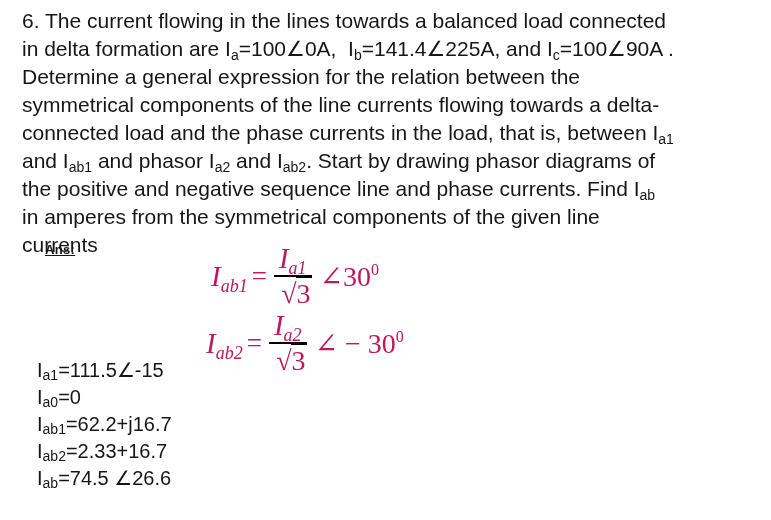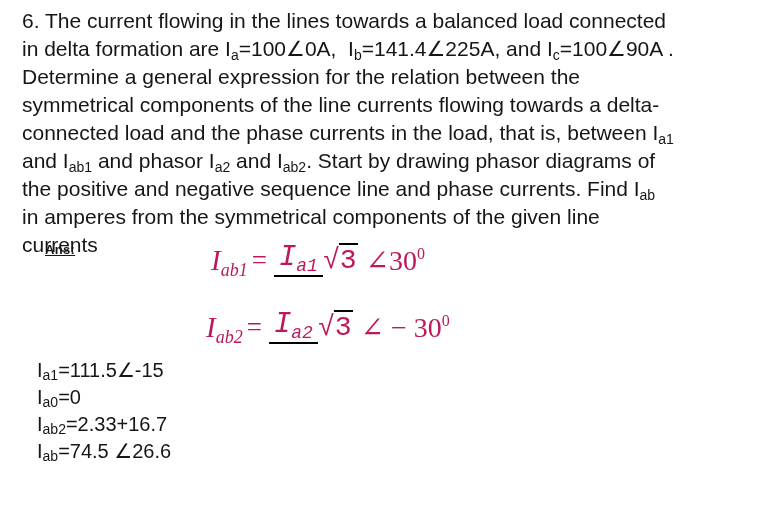--- a/index.html
+++ b/index.html
@@ -32,21 +32,21 @@
     display: flex; align-items: center;
     font-family: "Liberation Serif", "DejaVu Serif", serif;
     color: #be185d;
     white-space: pre;
   }
   .f1 { top: 243px; left: 211px; }
   .f2 { top: 310px; left: 206px; }
   .f-lhs { font-style: italic; font-size: 29px; }
   .f-sub { font-size: 18px; line-height: 0; vertical-align: -6px; font-style: italic; }
   .f-eq { font-size: 27px; font-style: normal; margin: 0 7px 0 4px; }
-  .frac { display: inline-flex; flex-direction: row; align-items: flex-end; font-family: Liberation Mono, monospace; }
+  .frac { display: inline-flex; flex-direction: column; align-items: flex-end; }
   .frac .num {
     font-style: italic; font-size: 29px; line-height: 1.05;
     padding: 0 5px 2px 5px;
     border-bottom: 2px solid #000;
   }
   .frac .den { font-style: normal; font-size: 28px; line-height: 1.15; padding-top: 1px; }
   .den .rad { margin-right: -1px; }
   .den .radicand { border-top: 2px solid #000; padding: 0 1px; }
   .f-angle { font-style: normal; font-size: 28px; margin-left: 8px; }
   .f-angle .f-exp { font-size: 16px; line-height: 0; vertical-align: 11px; }
@@ -91,17 +91,18 @@
     <span class="frac">
       <span class="num"><span>I</span><sub class="f-sub">a2</sub></span>
       <span class="den"><span class="rad">√</span><span class="radicand">3</span></span>
     </span>
     <span class="f-angle"><span>∠ − 30</span><sup class="f-exp">0</sup></span>
   </div>
 
   <div class="answers">
     <div class="rline"><span>I</span><sub class="rsub">a1</sub><span>=111.5∠-15</span></div>
     <div class="rline"><span>I</span><sub class="rsub">a0</sub><span>=0</span></div>
+    <div class="rline"><span>I</span><sub class="rsub">ab1</sub><span>=62.2+j16.7</span></div>
     <div class="rline"><span>I</span><sub class="rsub">ab2</sub><span>=2.33+16.7</span></div>
     <div class="rline"><span>I</span><sub class="rsub">ab</sub><span>=74.5 ∠26.6</span></div>
   </div>
 
 </div>
 
 </body></html>

